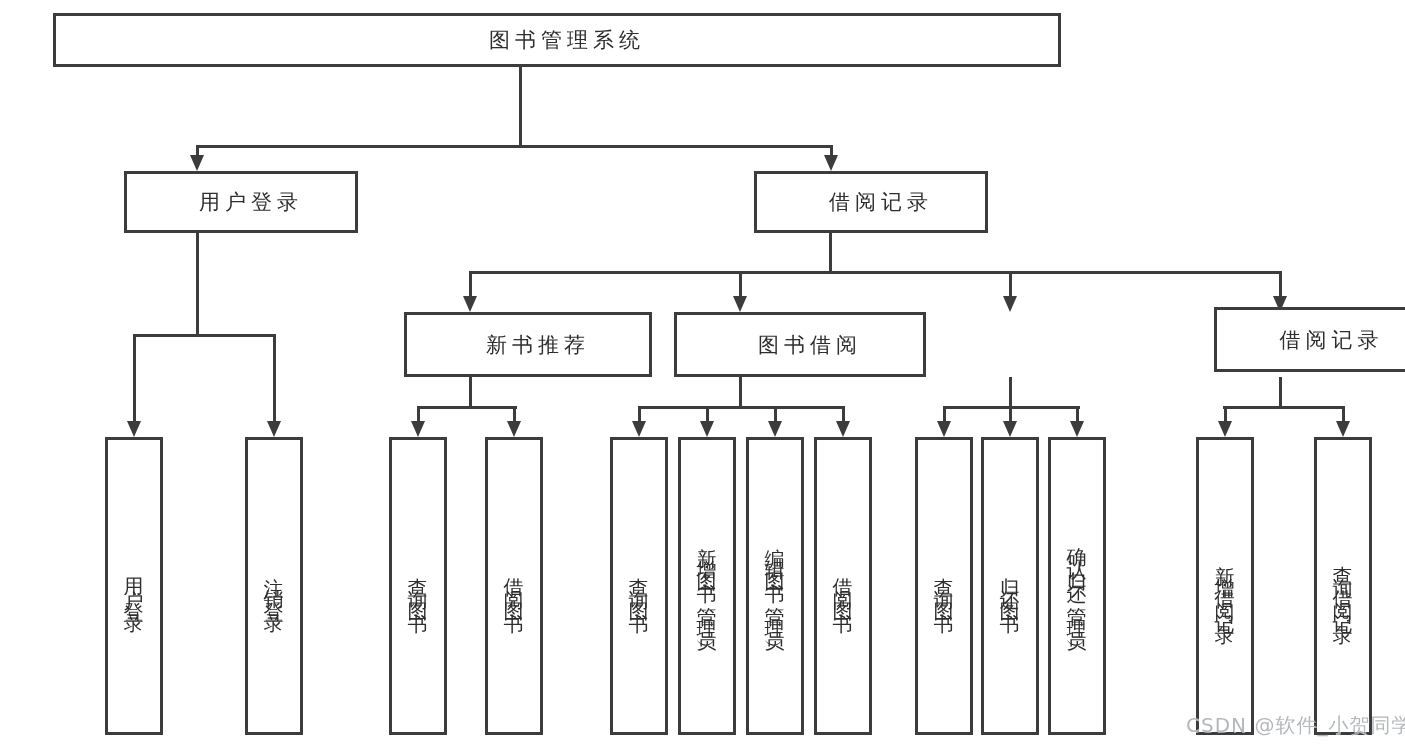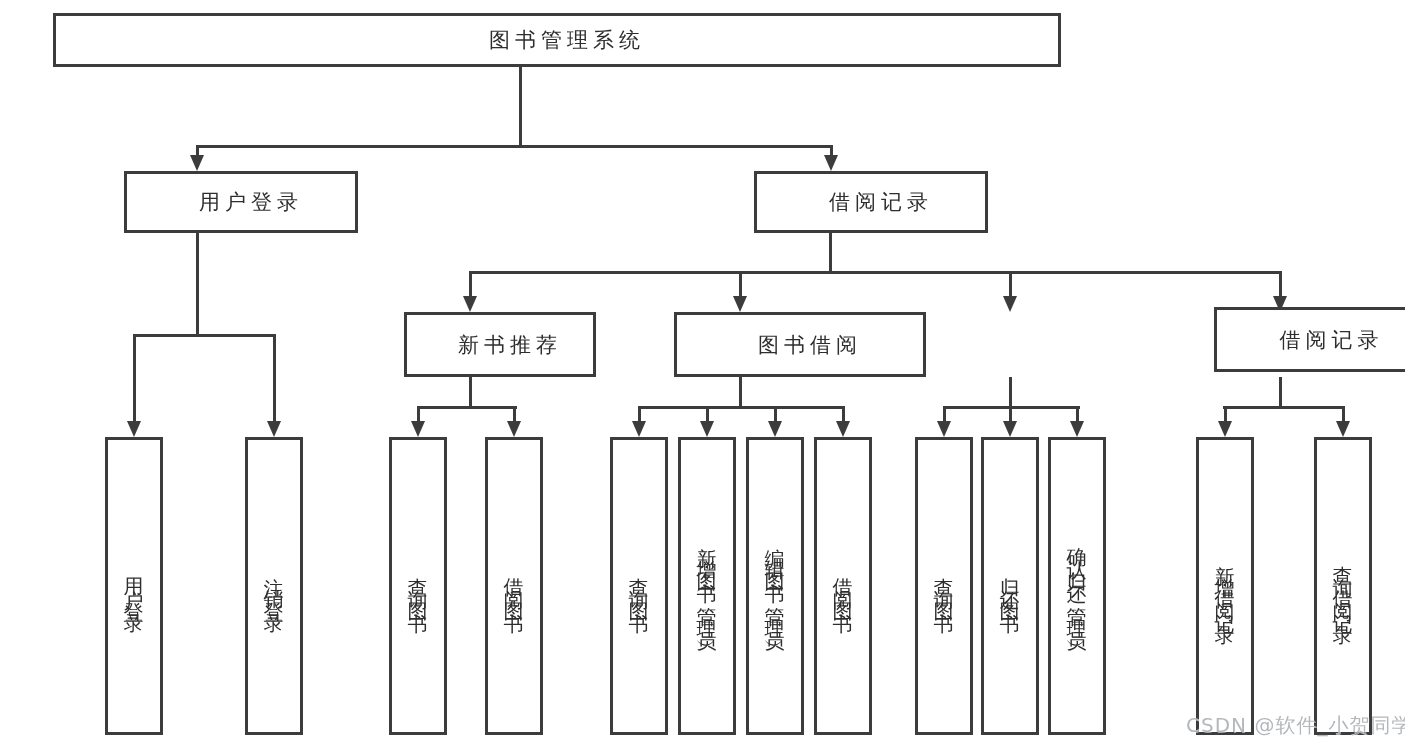--- a/index.html
+++ b/index.html
@@ -96,21 +96,21 @@
   <div class="arrow" style="left:127px;top:334px;height:103px;"></div>
   <div class="arrow" style="left:267px;top:334px;height:103px;"></div>
 
   <div class="vline" style="left:829px;top:233px;height:41px;"></div>
   <div class="hline" style="left:469px;top:271px;width:813px;"></div>
   <div class="arrow" style="left:463px;top:271px;height:41px;"></div>
   <div class="arrow" style="left:733px;top:271px;height:41px;"></div>
   <div class="arrow" style="left:1003px;top:271px;height:41px;"></div>
   <div class="arrow" style="left:1273px;top:271px;height:41px;"></div>
 
-  <div class="node" style="left:363px;top:312px;width:192px;height:65px;">
+  <div class="node" style="left:363px;top:312px;width:248px;height:65px;">
     <span>新书推荐</span>
   </div>
   <div class="node" style="left:633px;top:312px;width:252px;height:65px;">
     <span>图书借阅</span>
   </div>
   <div class="node" style="left:1173px;top:307px;width:215px;height:65px;">
     <span>借阅记录</span>
   </div>
 
   <div class="vline" style="left:469px;top:377px;height:32px;"></div>

